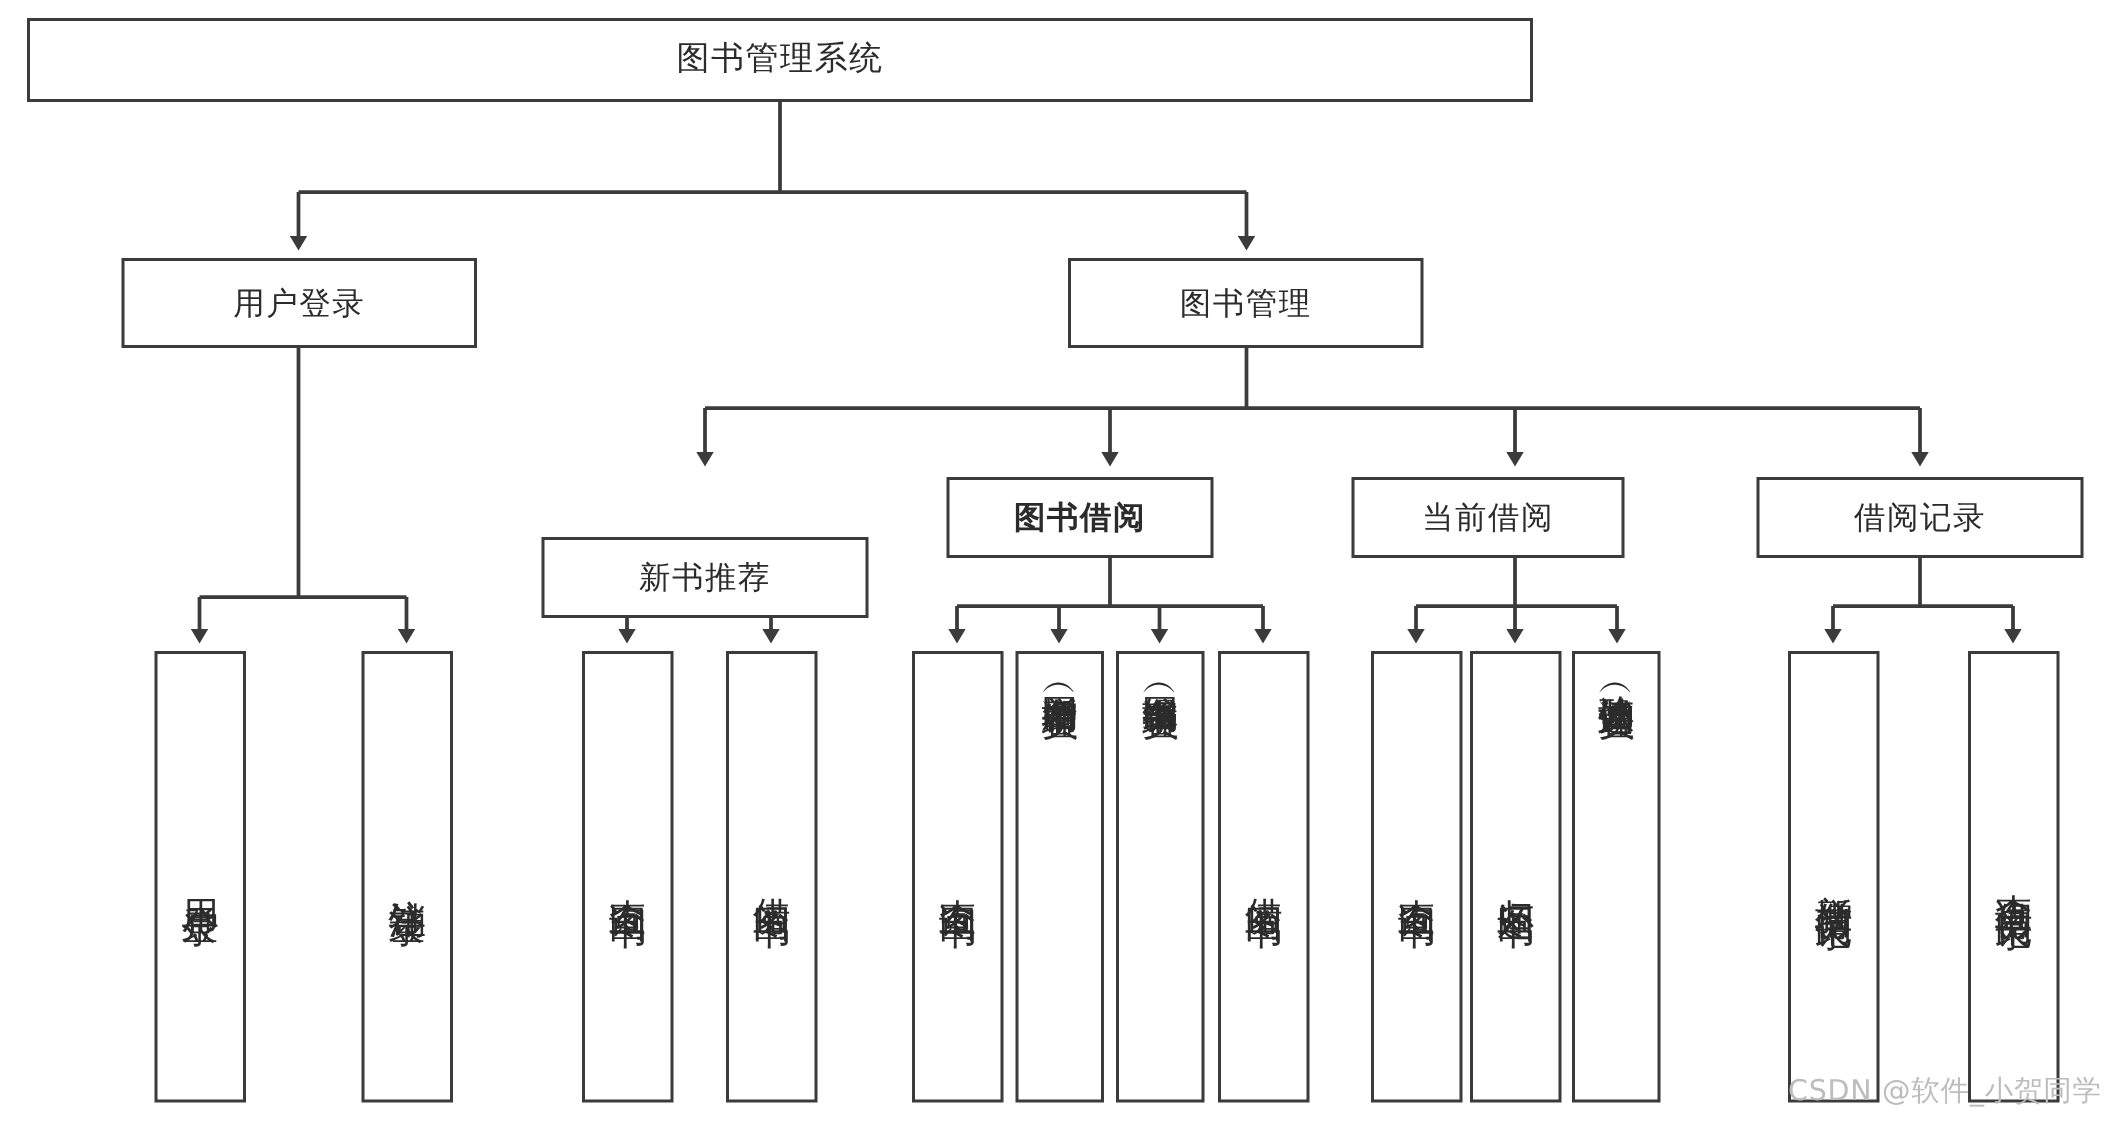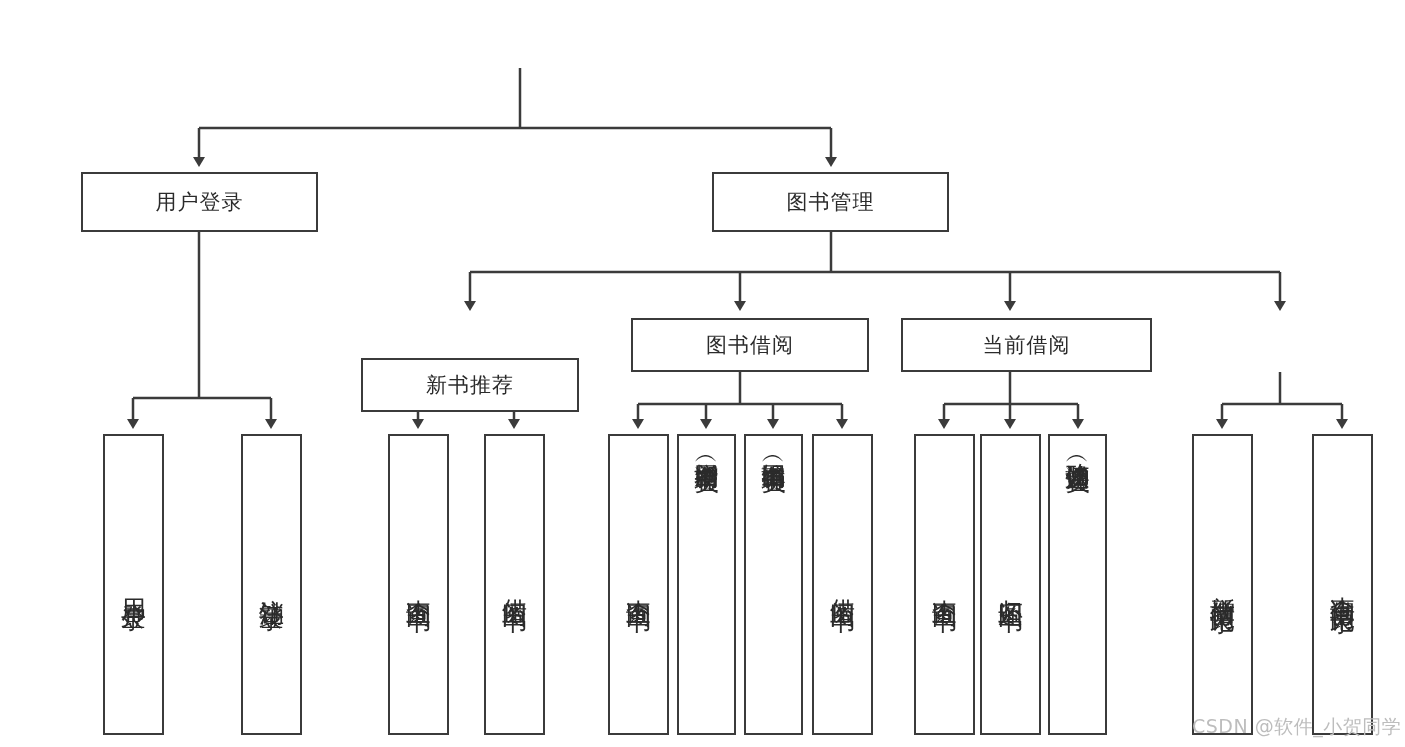--- a/index.html
+++ b/index.html
@@ -127,36 +127,42 @@
       <path d="M1010,404 L1010,420" marker-end="url(#arrow)"></path>
       <path d="M1078,404 L1078,420" marker-end="url(#arrow)"></path>
 
       <path d="M1280,372 L1280,404"></path>
       <path d="M1222,404 L1342,404"></path>
       <path d="M1222,404 L1222,420" marker-end="url(#arrow)"></path>
       <path d="M1342,404 L1342,420" marker-end="url(#arrow)"></path>
     </g>
   </svg>
 
+  <div class="node root horizontal" style="left:18px; top:12px; width:1004px; height:56px;">
+    <span class="lbl">图书管理系统</span>
+  </div>
 
   <div class="node horizontal" style="left:81px; top:172px; width:237px; height:60px;">
     <span class="lbl">用户登录</span>
   </div>
   <div class="node horizontal" style="left:712px; top:172px; width:237px; height:60px;">
     <span class="lbl">图书管理</span>
   </div>
 
   <div class="node horizontal" style="left:361px; top:318px; width:218px; height:54px;margin-top:40px;">
     <span class="lbl">新书推荐</span>
   </div>
-  <div class="node horizontal" style="left:631px; top:318px; width:238px; height:54px;">
+  <div class="node horizontal" style="left:631px; top:318px; width:178px; height:54px;font-weight:bold;">
     <span class="lbl">图书借阅</span>
   </div>
-  <div class="node horizontal" style="left:901px; top:318px; width:251px; height:54px;justify-content:center;">
+  <div class="node horizontal" style="left:901px; top:318px; width:182px; height:54px;justify-content:center;">
     <span class="lbl">当前借阅</span>
+  </div>
+  <div class="node horizontal" style="left:1171px; top:318px; width:218px; height:54px;">
+    <span class="lbl">借阅记录</span>
   </div>
 
   <div class="node vertical centered" style="left:103px; top:434px; width:61px; height:301px;">
     <span class="lbl">用户登录</span>
   </div>
   <div class="node vertical centered" style="left:241px; top:434px; width:61px; height:301px;">
     <span class="lbl">注销登录</span>
   </div>
 
   <div class="node vertical centered" style="left:388px; top:434px; width:61px; height:301px;">

